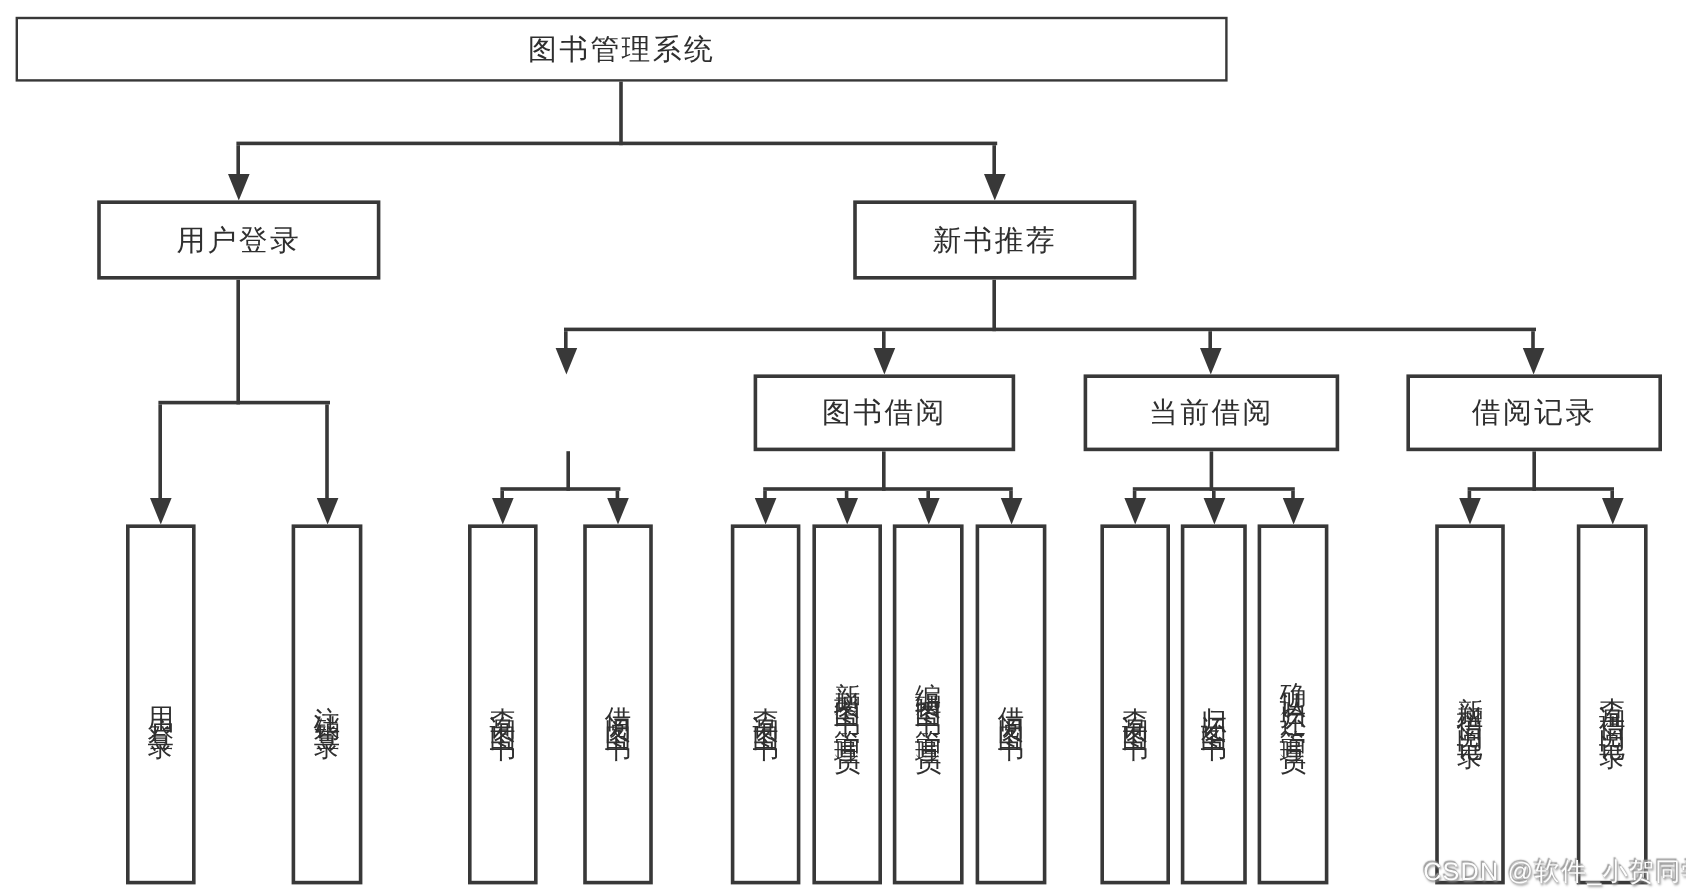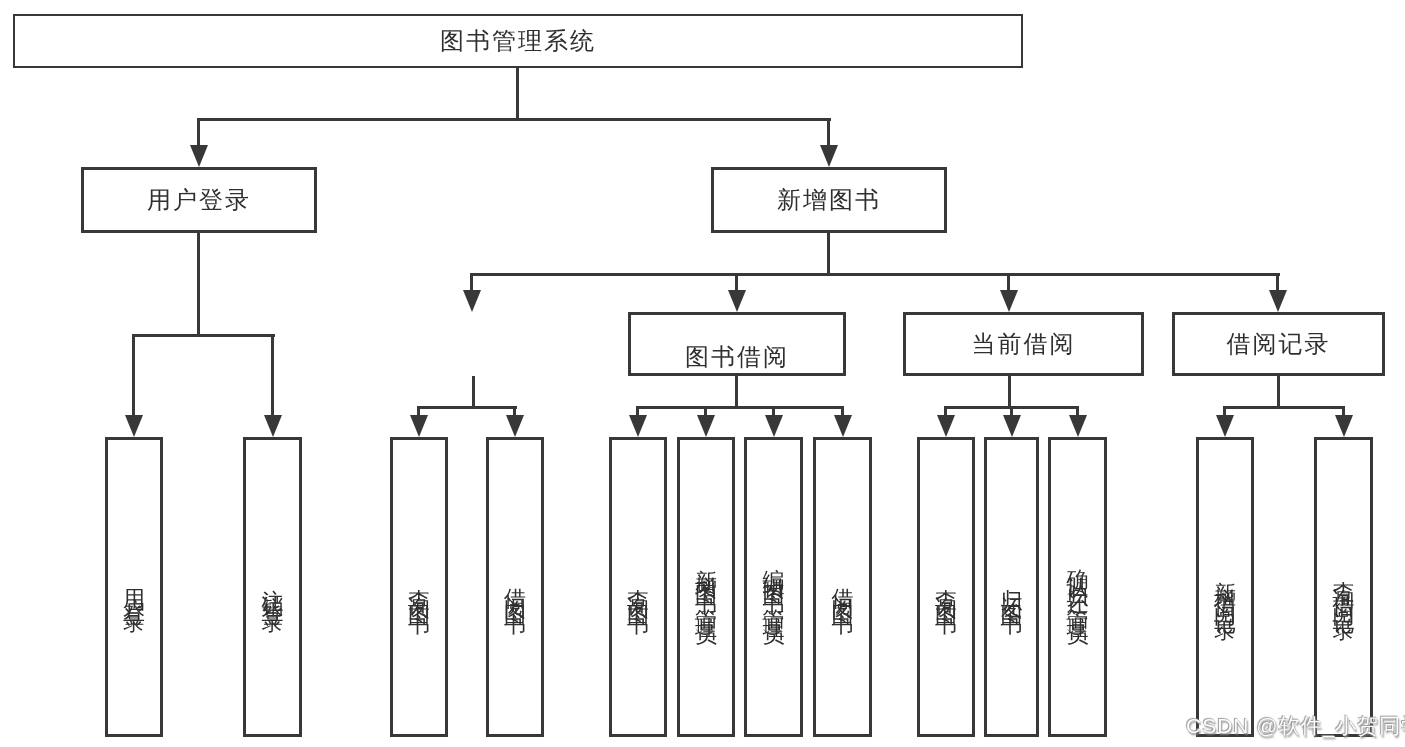--- a/index.html
+++ b/index.html
@@ -74,39 +74,39 @@
 
   <div class="vline" style="left:516px; top:67px; height:54px;"></div>
   <div class="hline" style="left:197px; top:118px; width:634px;"></div>
   <div class="drop" style="left:197px; top:121px; height:24px;"></div>
   <div class="drop" style="left:827px; top:121px; height:24px;"></div>
 
   <div class="box" style="left:81px; top:167px; width:236px; height:66px;">
     <span>用户登录</span>
   </div>
   <div class="box" style="left:711px; top:167px; width:236px; height:66px;">
-    <span>新增图书</span>
+    <span>新书推荐</span>
   </div>
 
   <div class="vline" style="left:197px; top:233px; height:104px;"></div>
   <div class="hline" style="left:132px; top:334px; width:143px;"></div>
   <div class="drop" style="left:132px; top:337px; height:78px;"></div>
   <div class="drop" style="left:271px; top:337px; height:78px;"></div>
 
   <div class="vline" style="left:827px; top:233px; height:43px;"></div>
   <div class="hline" style="left:470px; top:273px; width:810px;"></div>
   <div class="drop" style="left:470px; top:276px; height:14px;"></div>
   <div class="drop" style="left:735px; top:276px; height:14px;"></div>
   <div class="drop" style="left:1007px; top:276px; height:14px;"></div>
   <div class="drop" style="left:1276px; top:276px; height:14px;"></div>
 
-  <div class="box" style="left:628px; top:312px; width:218px; height:64px;align-items:flex-end;">
+  <div class="box" style="left:628px; top:312px; width:218px; height:64px;">
     <span>图书借阅</span>
   </div>
-  <div class="box" style="left:903px; top:312px; width:241px; height:64px;">
+  <div class="box" style="left:903px; top:312px; width:213px; height:64px;">
     <span>当前借阅</span>
   </div>
   <div class="box" style="left:1172px; top:312px; width:213px; height:64px;">
     <span>借阅记录</span>
   </div>
 
   <div class="vline" style="left:472px; top:376px; height:33px;"></div>
   <div class="hline" style="left:417px; top:406px; width:100px;"></div>
   <div class="drop" style="left:417px; top:409px; height:6px;"></div>
   <div class="drop" style="left:513px; top:409px; height:6px;"></div>

